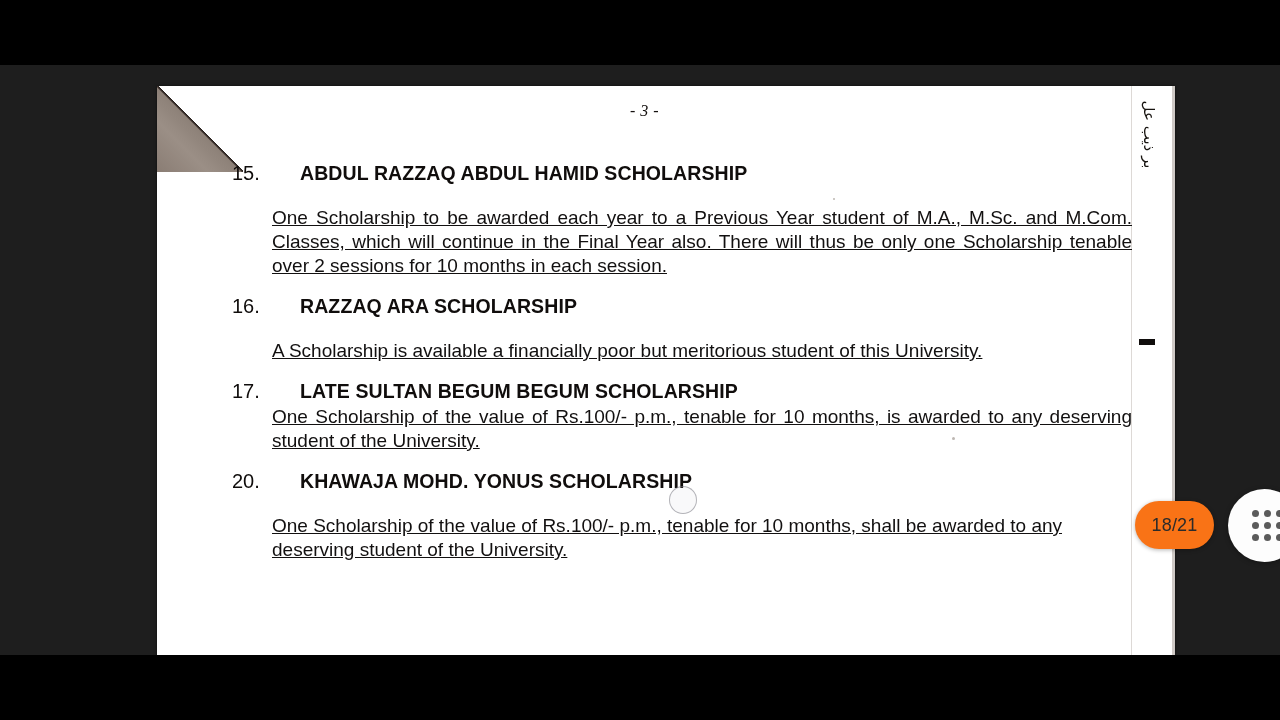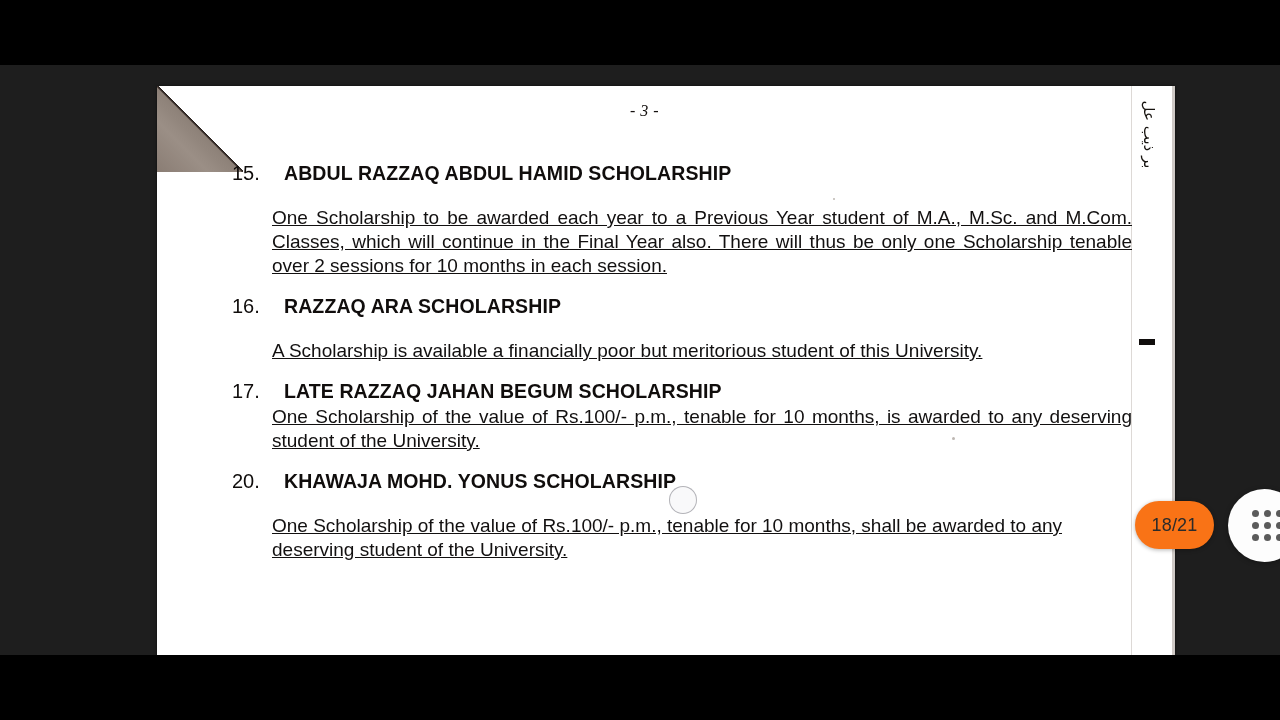--- a/index.html
+++ b/index.html
@@ -125,20 +125,21 @@
   .entry-num {
     flex: 0 0 52px;
     font-weight: normal;
     font-size: 20px;
     letter-spacing: 0px;
   }
   .entry-title {
     font-weight: bold;
     font-size: 19.5px;
     letter-spacing: 0.1px;
+    margin-left: 16px;
   }
 
   .entry-text {
     margin-left: 40px;
     font-size: 19px;
     line-height: 24px;
     color: #121010;
     text-align: justify;
     text-justify: inter-word;
     text-decoration: underline;
@@ -282,21 +283,21 @@
         </div>
         <div class="gap-lg"></div>
         <div class="entry-text">A Scholarship is available a financially poor but meritorious student of this University.</div>
       </div>
 
       <div class="gap-md"></div>
 
       <div class="entry">
         <div class="entry-heading">
           <span class="entry-num">17.</span>
-          <span class="entry-title">LATE RAZZAQ JAHAN BEGUM SCHOLARSHIP</span>
+          <span class="entry-title">LATE SULTAN BEGUM BEGUM SCHOLARSHIP</span>
         </div>
         <div class="gap-xs"></div>
         <div class="entry-text">One Scholarship of the value of Rs.100/- p.m., tenable for 10 months, is awarded to any deserving student of the University.</div>
       </div>
 
       <div class="gap-md"></div>
 
       <div class="entry">
         <div class="entry-heading">
           <span class="entry-num">20.</span>

